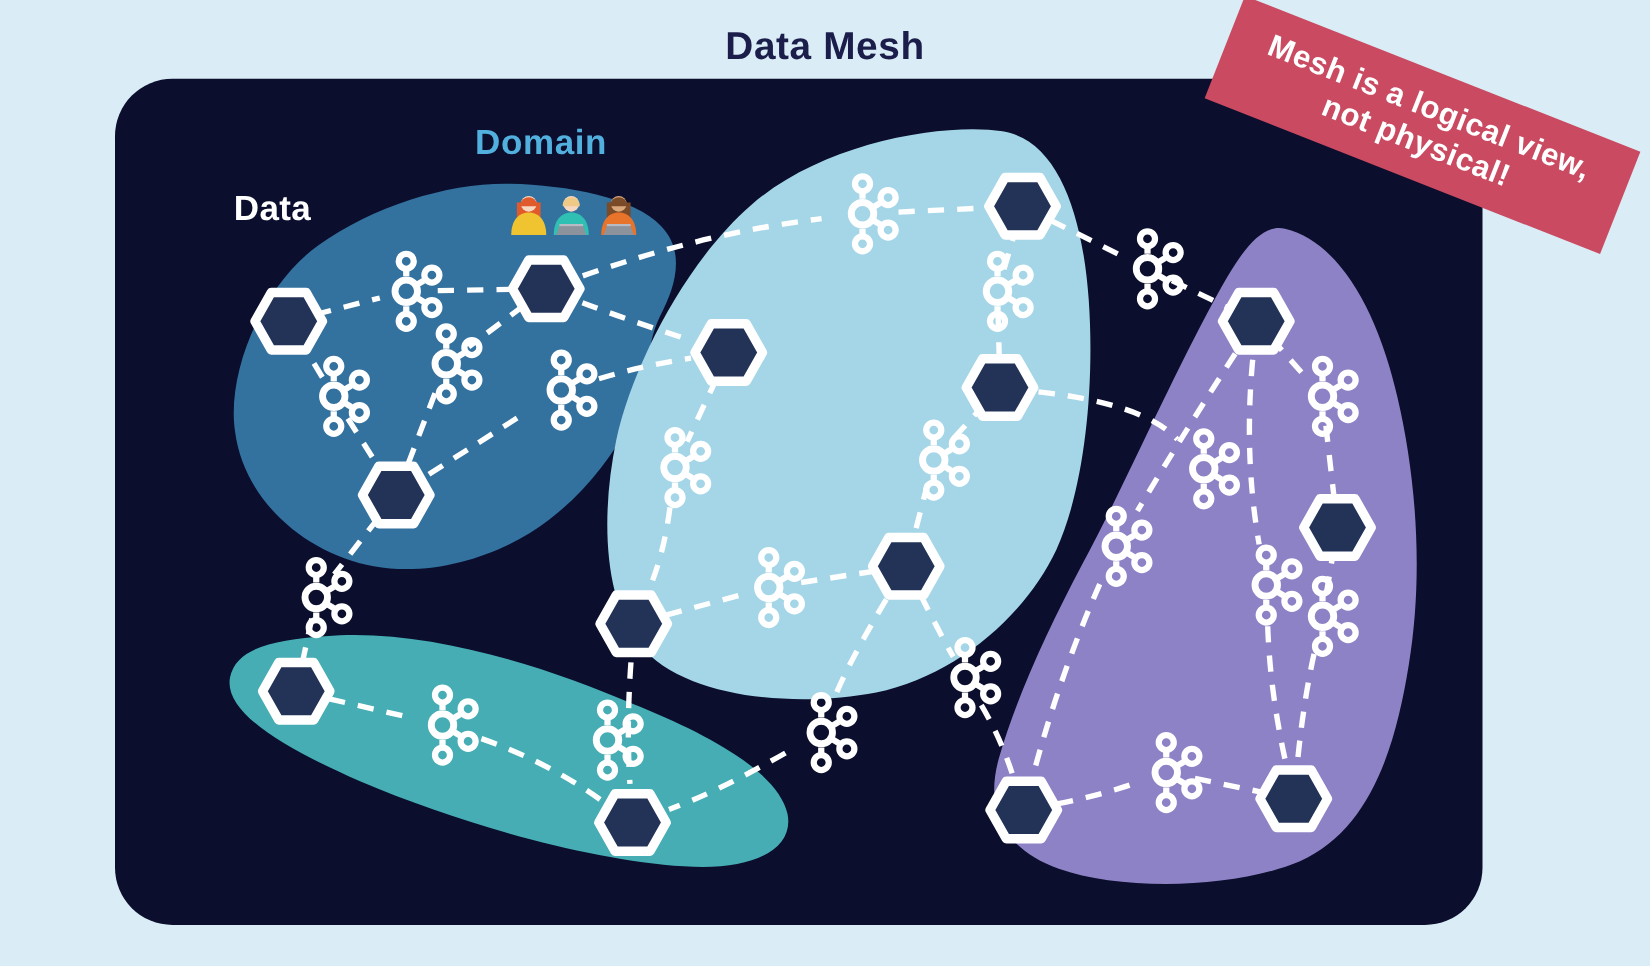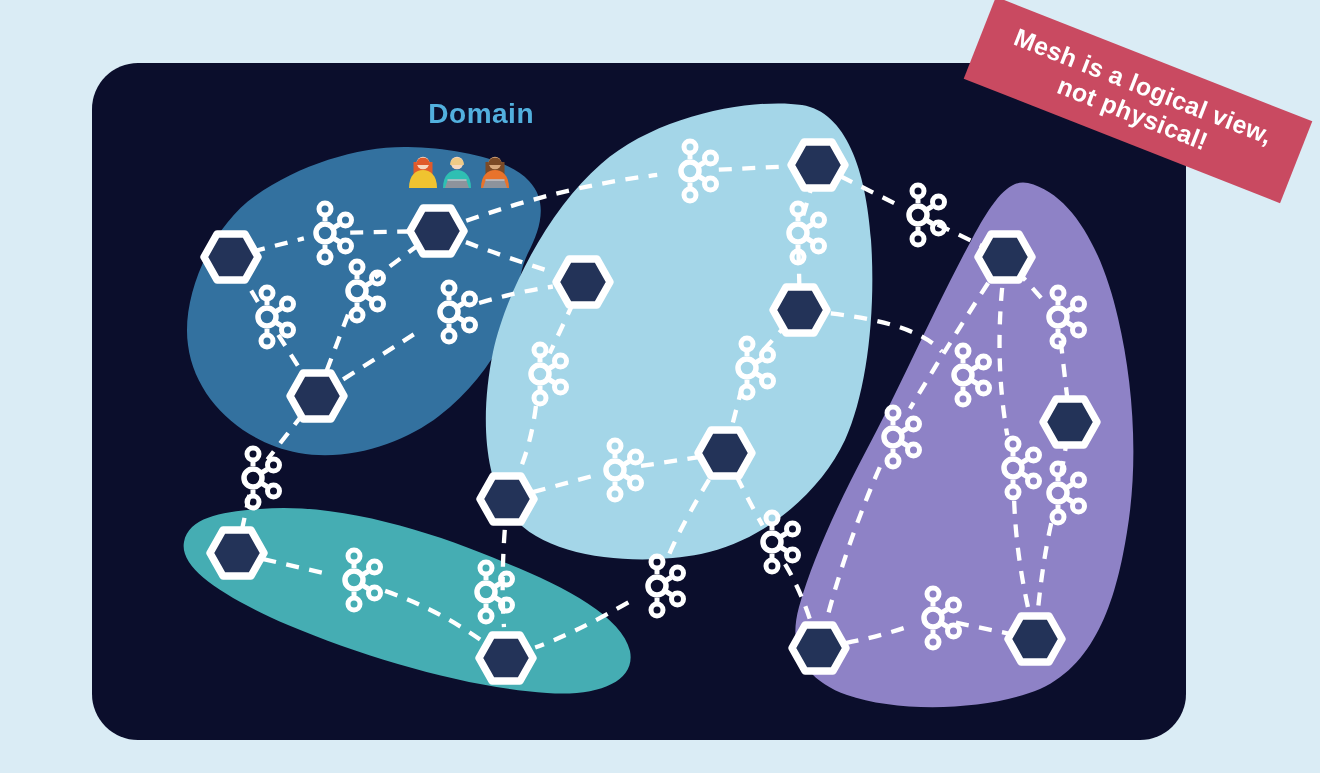--- a/index.html
+++ b/index.html
@@ -7,21 +7,21 @@
     position:relative;width:1320px;height:773px;overflow:hidden;
     font-family:"Liberation Sans", sans-serif;
   }
   .stage-bg{position:absolute;inset:0;}
   #mesh{position:absolute;left:0;top:0;}
   .title{
     position:absolute;left:0;top:19px;width:1320px;text-align:center;
     font-size:31px;font-weight:800;letter-spacing:.5px;
   }
   .label-domain{
-    position:absolute;left:398px;top:98px;width:136px;text-align:right;
+    position:absolute;left:380px;top:98px;width:136px;text-align:left;
     font-size:28px;font-weight:800;letter-spacing:.5px;
   }
   .label-data-product{
     position:absolute;left:138px;top:150px;width:160px;text-align:center;
     font-size:28px;line-height:34px;font-weight:800;letter-spacing:.3px;color:#ffffff;
   }
   .banner{
     position:absolute;left:968px;top:56px;width:340px;height:88px;
     transform:rotate(21.5deg);transform-origin:center;
     display:flex;flex-direction:column;align-items:center;justify-content:center;
@@ -149,23 +149,25 @@
       <g transform="translate(495 188)">
         <path d="M -9.5,-26 h19 v12 q0,4 -4,4 h-11 q-4,0 -4,-4 Z" fill="#7B4A26"></path>
         <path d="M -14,0 C -14,-13 -7,-18 0,-18 C 7,-18 14,-13 14,0 Z" fill="#E8732B"></path>
         <circle cx="0" cy="-25" r="6.3" fill="#D8A87C"></circle>
         <path d="M -6.8,-24.5 A 6.9,6.9 0 0 1 6.8,-24.5 L 6.8,-23 L -6.8,-23 Z" fill="#7B4A26"></path>
         <path d="M -9.5,-7.5 L 9.5,-7.5 L 12,0 L -12,0 Z" fill="#8D939C"></path>
         <rect x="-9.5" y="-8.8" width="19" height="1.7" fill="#B7BCC4"></rect>
       </g>
     </svg>
 
+  <div class="title" style="color: rgb(27, 30, 75);">Data Mesh</div>
 
   <div class="label-domain" style="color: rgb(82, 176, 222);">Domain</div>
 
   <div class="label-data-product">
+    <div>Data</div>
   </div>
 
   <div class="banner" style="background: rgb(201, 74, 97); color: rgb(255, 255, 255);">
     <span>Mesh is a logical view,</span>
     <span>not physical!</span>
   </div>
 </div>
 
 </body></html>

